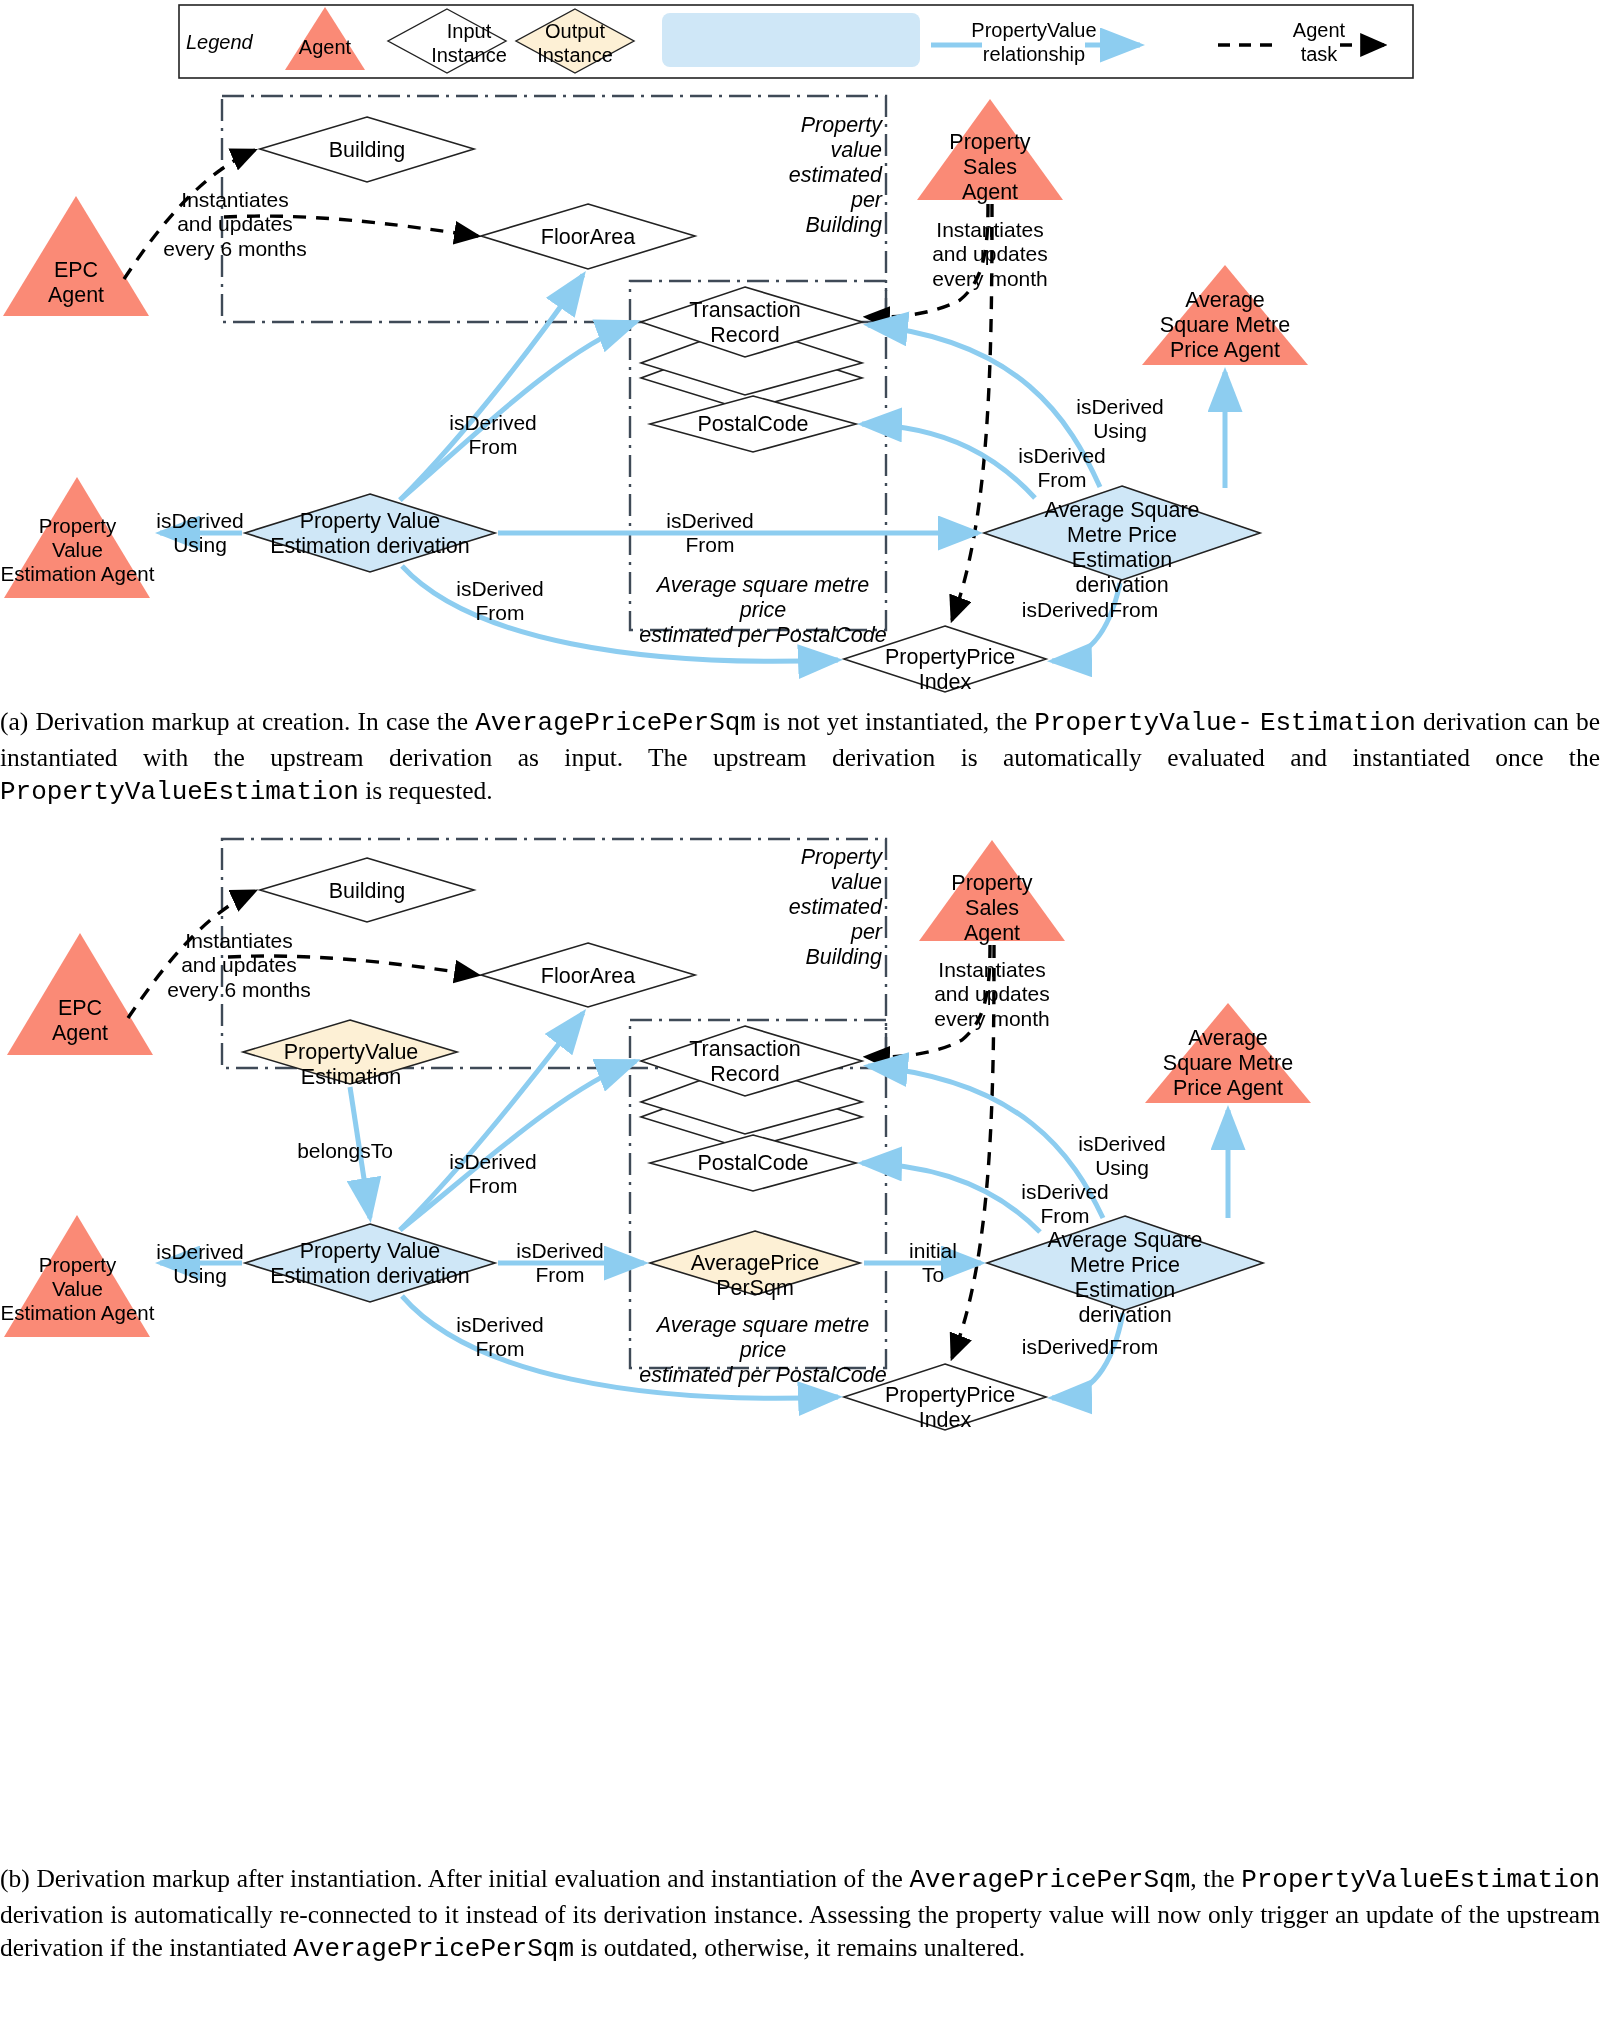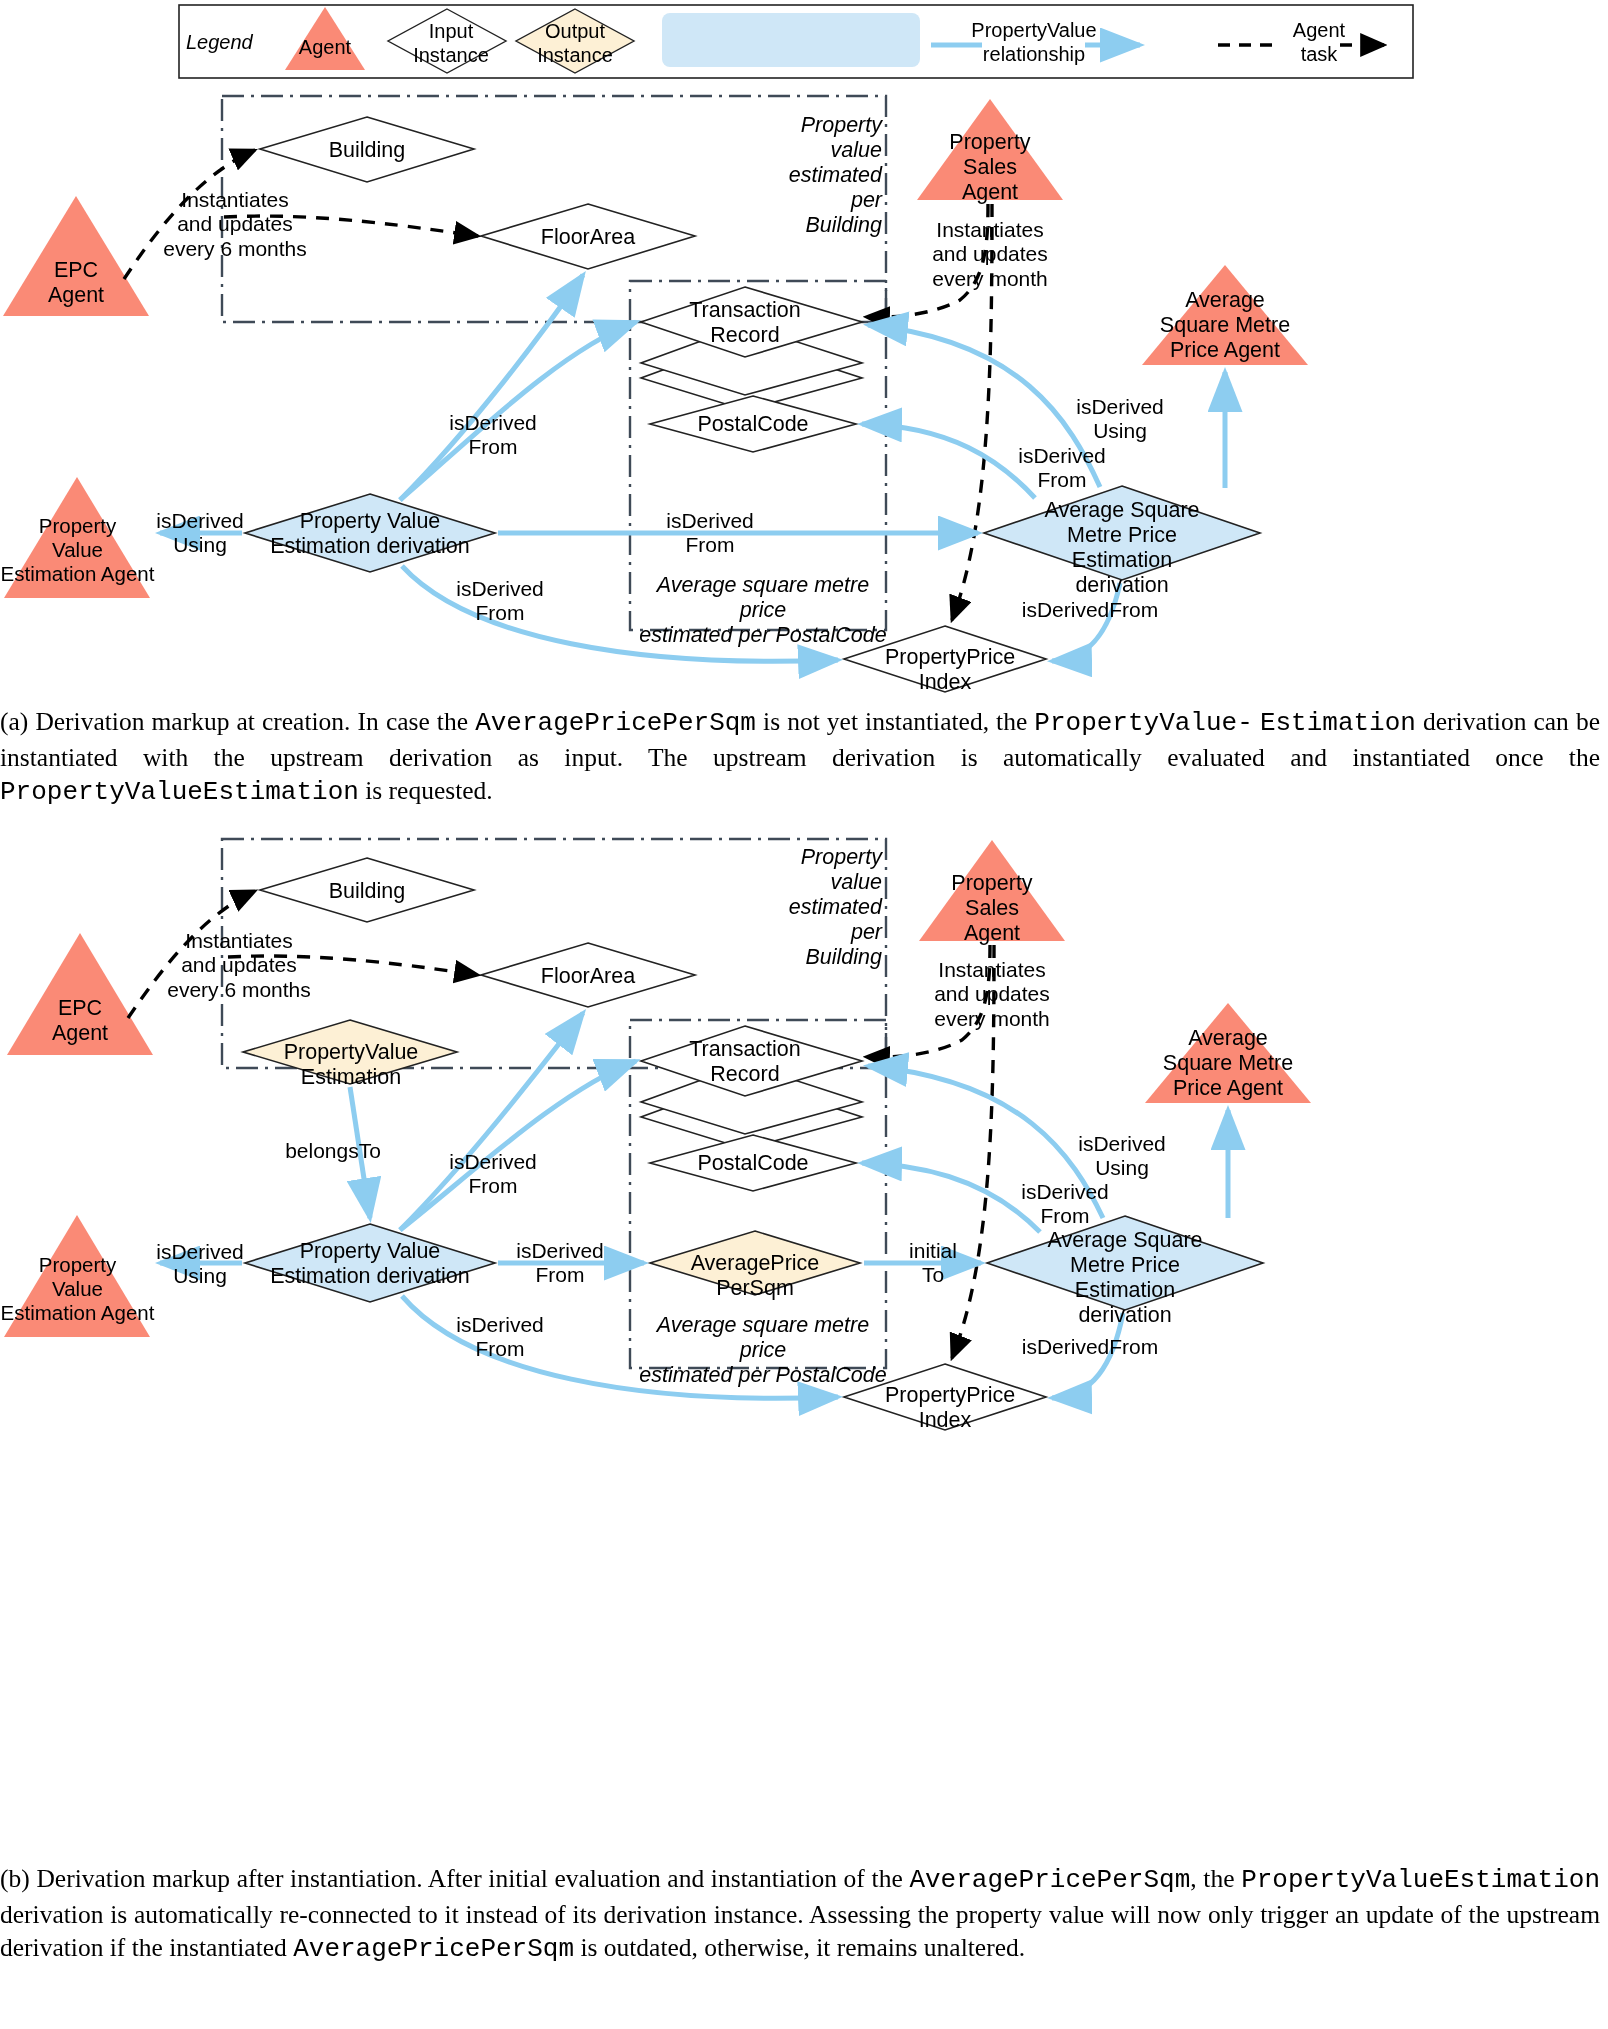--- a/index.html
+++ b/index.html
@@ -117,21 +117,21 @@
     <path d="M402,1296 C470,1375 640,1405 838,1397" fill="none" stroke="#8dcdf0" stroke-width="5" marker-end="url(#ar-blue)"></path>
     <path d="M1228,1218 L1228,1110" fill="none" stroke="#8dcdf0" stroke-width="5" marker-end="url(#ar-blue)"></path>
     <path d="M1103,1218 C1073,1155 1022,1080 868,1066" fill="none" stroke="#8dcdf0" stroke-width="5" marker-end="url(#ar-blue)"></path>
     <path d="M1040,1232 C1005,1196 950,1165 862,1163" fill="none" stroke="#8dcdf0" stroke-width="5" marker-end="url(#ar-blue)"></path>
     <path d="M1123,1313 C1113,1365 1092,1397 1052,1398" fill="none" stroke="#8dcdf0" stroke-width="5" marker-end="url(#ar-blue)"></path>
   </g>
 </svg>
 
 <div class="legendtext" style="left:186px;top:30px;width:110px;text-align:left;font-style:italic;">Legend</div>
 <div class="legendtext" style="left:285px;top:35px;width:80px;">Agent</div>
-<div class="legendtext" style="left:401px;top:19px;width:100px;">Input
+<div class="legendtext" style="left:419px;top:19px;width:100px;">Input
 Instance</div>
 <div class="legendtext" style="left:525px;top:19px;width:100px;">Output
 Instance</div>
 <div class="legendtext" style="left:950px;top:18px;width:168px;">PropertyValue
 relationship</div>
 <div class="legendtext" style="left:1264px;top:18px;width:110px;">Agent
 task</div>
 
 <div class="nodetext" style="left:16px;top:258px;width:120px;">EPC
 Agent</div>
@@ -223,21 +223,21 @@
 Building</div>
 <div class="lbl it" style="left:638px;top:1313px;width:250px;">Average square metre price
 estimated per PostalCode</div>
 
 <div class="lbl" style="left:144px;top:929px;width:190px;">Instantiates
 and updates
 every 6 months</div>
 <div class="lbl" style="left:902px;top:958px;width:180px;">Instantiates
 and updates
 every month</div>
-<div class="lbl" style="left:253px;top:1139px;width:160px;text-align:center;">belongsTo</div>
+<div class="lbl" style="left:265px;top:1139px;width:160px;text-align:center;">belongsTo</div>
 <div class="lbl" style="left:433px;top:1150px;width:120px;">isDerived
 From</div>
 <div class="lbl" style="left:140px;top:1240px;width:120px;">isDerived
 Using</div>
 <div class="lbl" style="left:500px;top:1239px;width:120px;">isDerived
 From</div>
 <div class="lbl" style="left:878px;top:1239px;width:110px;">initial
 To</div>
 <div class="lbl" style="left:440px;top:1313px;width:120px;">isDerived
 From</div>

